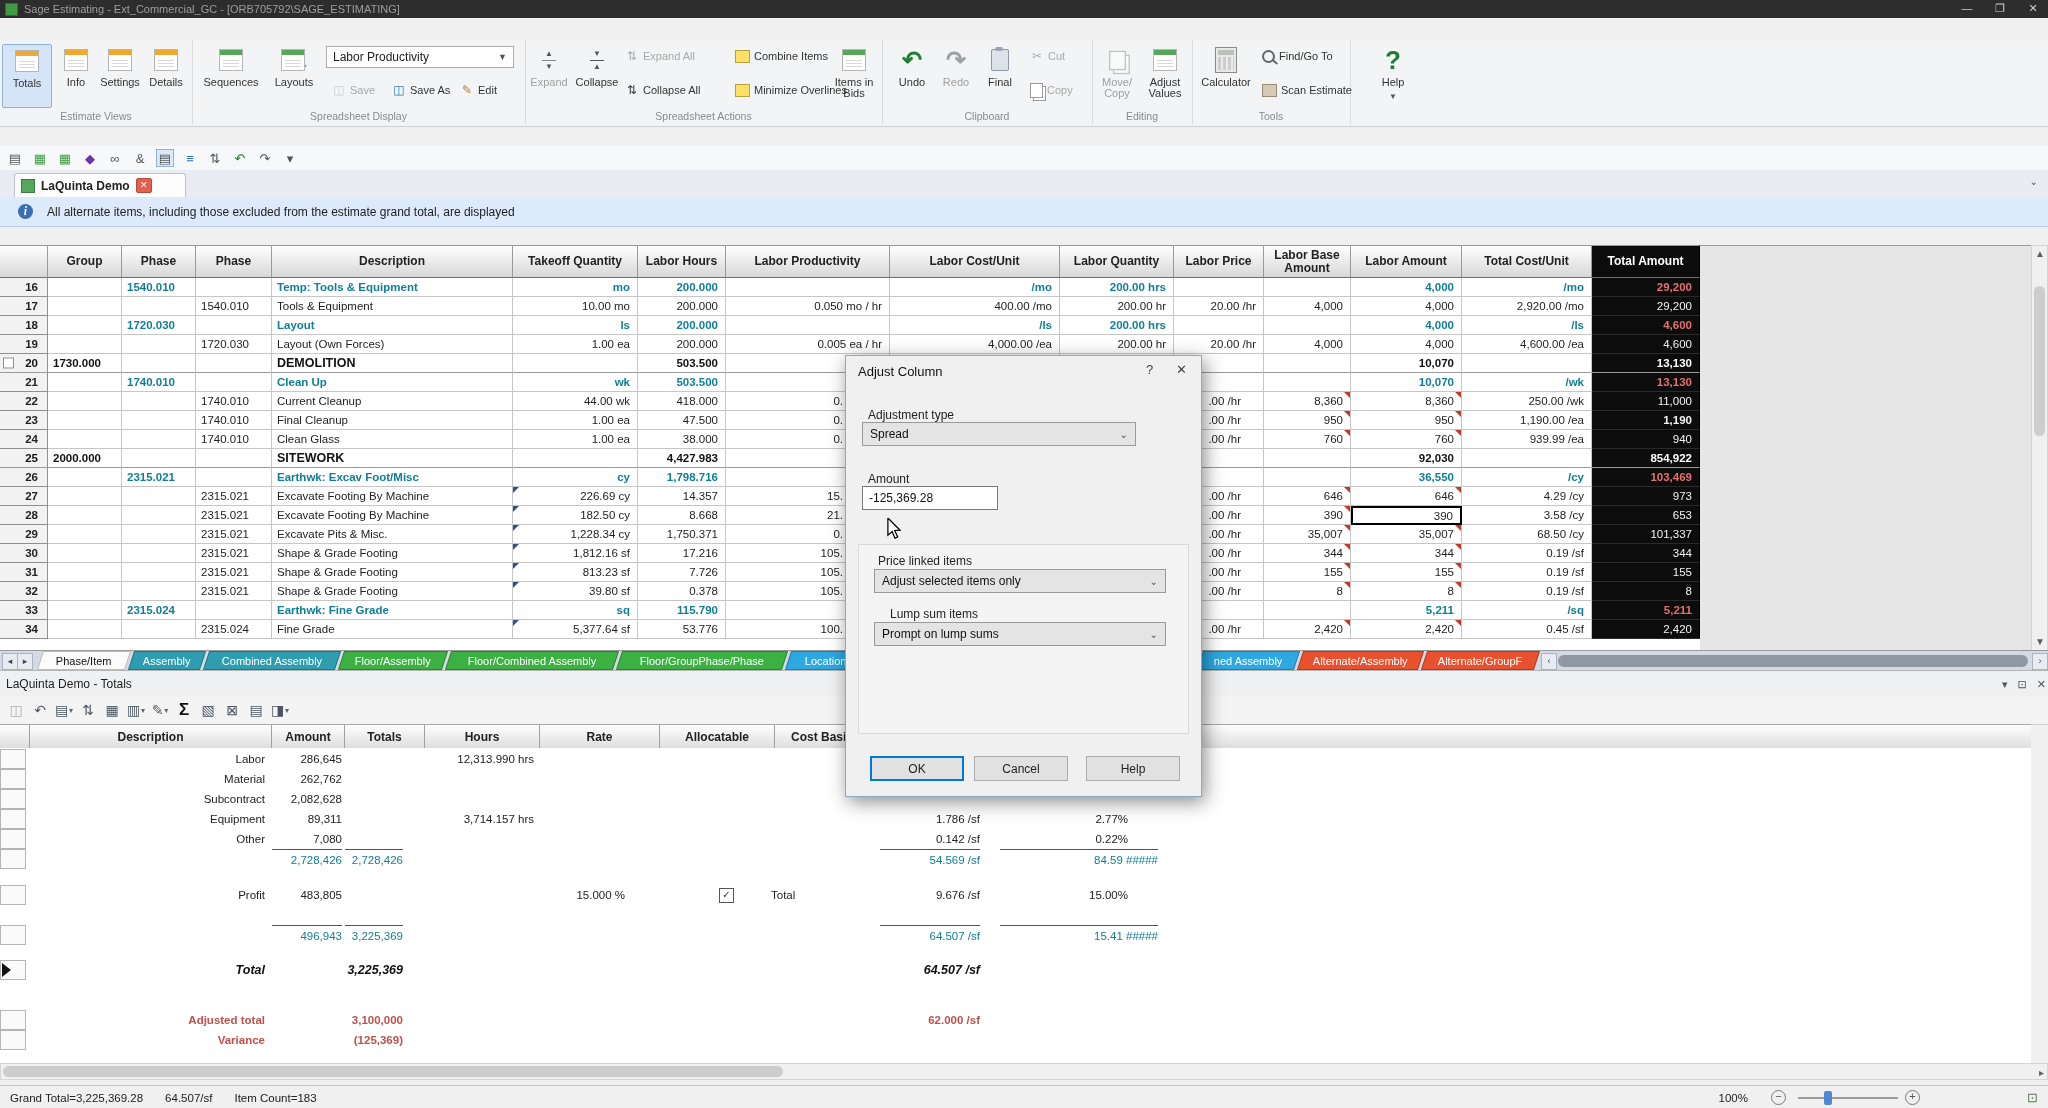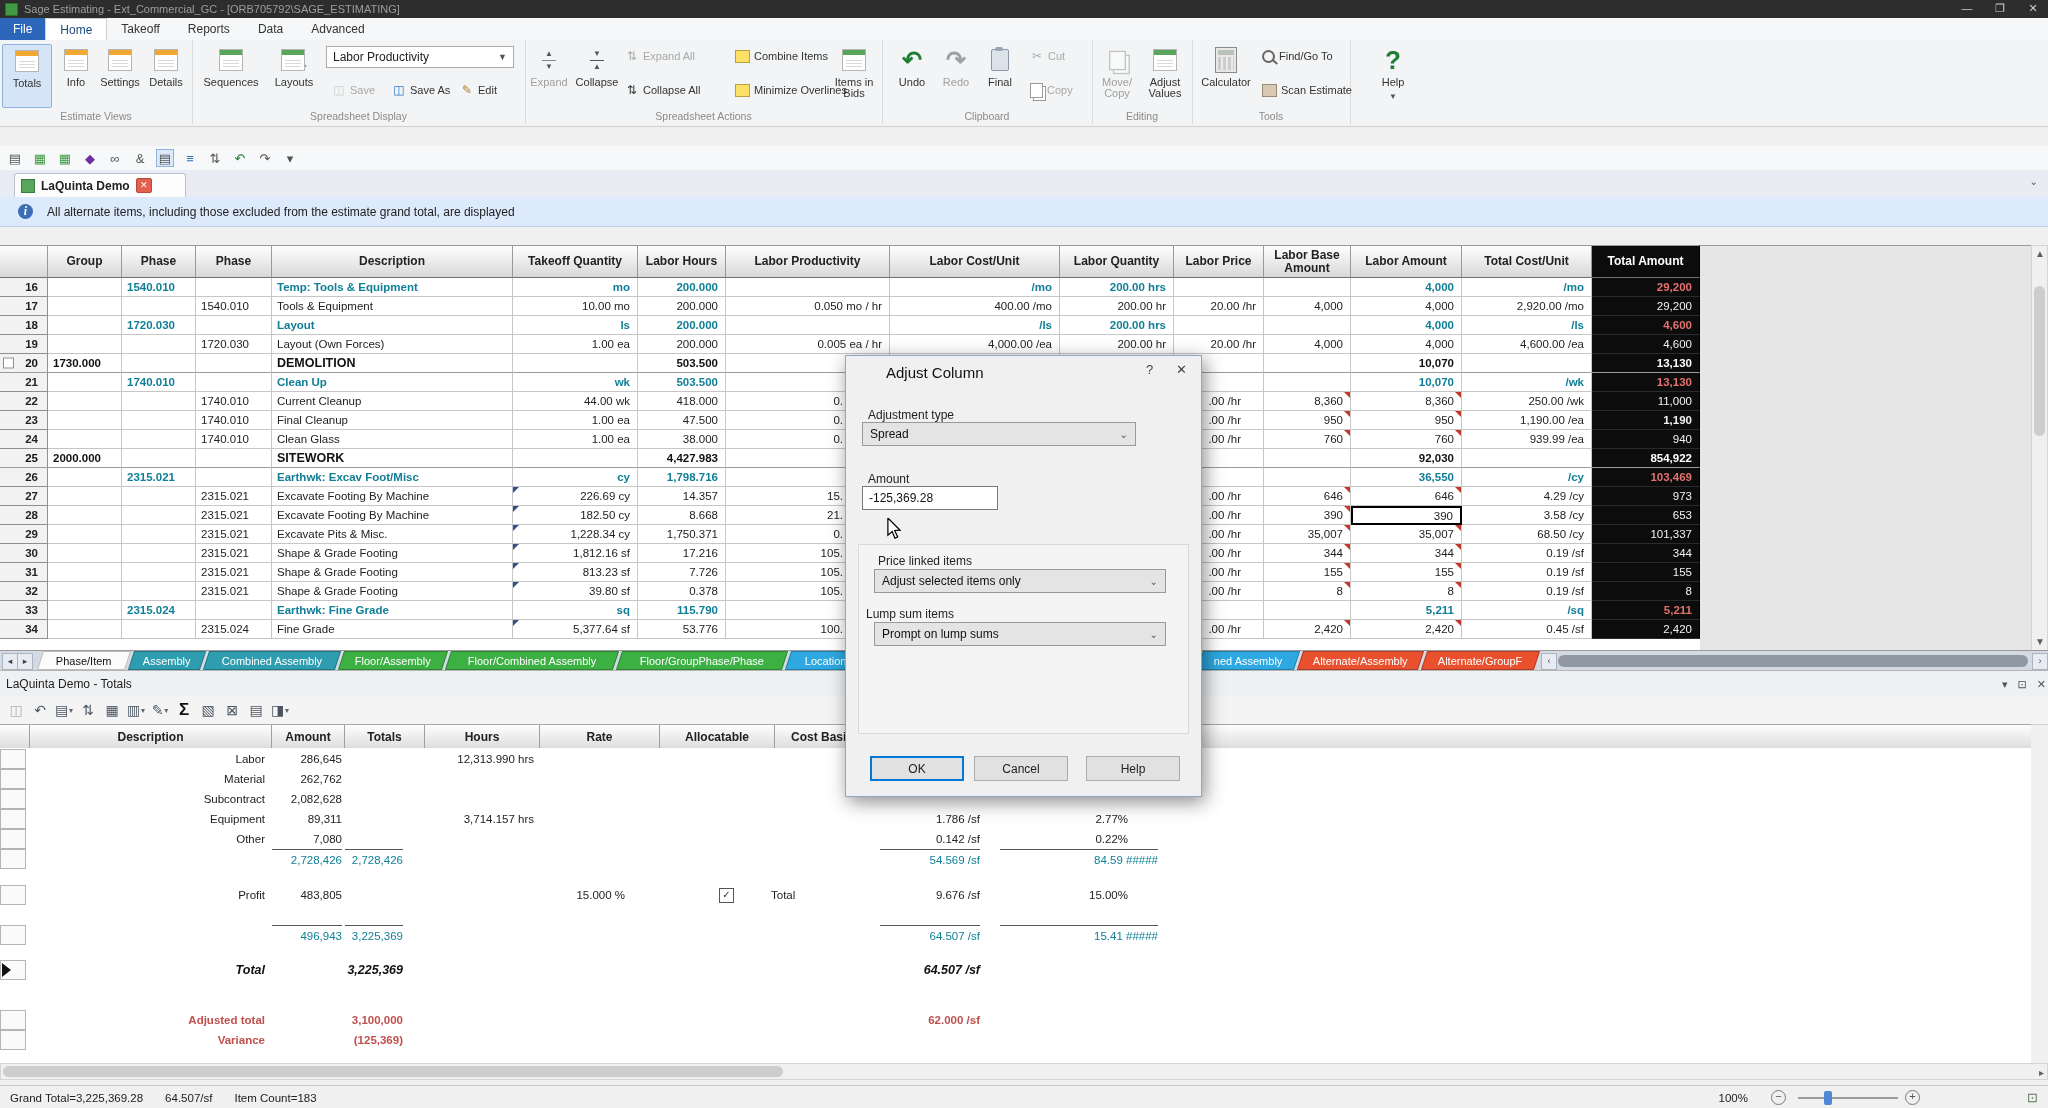--- a/index.html
+++ b/index.html
@@ -119,21 +119,21 @@
   .t-pct.wide{width:158px;}
   .trow.sub{color:#108097;}
   .trow.sub .t-amount,.trow.sub .t-totals,.trow.sub .t-unit,.trow.sub .t-pct{border-top:1px solid #555;}
   .trow.grand{font-weight:bold;font-style:italic;font-size:12.5px;color:#111;}
   .trow.adjusted{color:#c0504d;font-weight:bold;}
   .tgutter{position:absolute;left:0;width:26px;height:20px;border:1px solid #b5b5b5;background:#fafafa;box-sizing:border-box;}
   .tcheck{position:absolute;left:719px;width:13px;height:13px;border:1px solid #555;background:#fff;top:3px;font-size:10px;line-height:12px;text-align:center;color:#333;}
   #rowmarker{position:absolute;left:2px;top:963px;width:0;height:0;border-top:7px solid transparent;border-bottom:7px solid transparent;border-left:9px solid #111;}
   
   #dialog{position:absolute;left:845px;top:355px;width:355px;height:440px;background:#f0f0f0;border:1px solid #8aa8c8;box-shadow:3px 5px 18px rgba(0,0,0,.45);z-index:50;font-size:12px;}
-  #dialog .dtitle{position:absolute;left:12px;top:8px;font-size:15px;color:#111;margin-left:28px;}
+  #dialog .dtitle{position:absolute;left:12px;top:8px;font-size:13px;color:#111;}
   #dialog .dhelp{position:absolute;left:300px;top:6px;font-size:13px;color:#444;}
   #dialog .dclose{position:absolute;left:330px;top:6px;font-size:13px;color:#444;}
   .dlabel{position:absolute;color:#222;}
   .dselect{position:absolute;height:24px;background:#e4e4e4;border:1px solid #9a9a9a;display:flex;align-items:center;justify-content:space-between;padding:0 7px;box-sizing:border-box;color:#111;}
   .dselect .chev{font-size:10px;color:#555;}
   .dinput{position:absolute;height:24px;background:#fff;border:1px solid #7a7a7a;display:flex;align-items:center;padding:0 6px;box-sizing:border-box;color:#111;}
   .dgroup{position:absolute;left:12px;top:188px;width:331px;height:190px;border:1px solid #dadada;background:#f4f4f4;box-sizing:border-box;}
   .dbtn{position:absolute;top:400px;width:94px;height:25px;background:#e1e1e1;border:1px solid #adadad;display:flex;align-items:center;justify-content:center;font-size:12px;box-sizing:border-box;}
   .dbtn.focus{border:2px solid #0078d7;}
   
@@ -148,28 +148,20 @@
 <div id="app">
 
   <div id="titlebar">
     <span class="appicon"></span>
     <span>Sage Estimating - Ext_Commercial_GC - [ORB705792\SAGE_ESTIMATING]</span>
     <span class="wctrl" style="right:66px;">—</span>
     <span class="wctrl" style="right:33px;">❐</span>
     <span class="wctrl" style="right:0;">✕</span>
   </div>
 
-  <div id="menubar">
-      <div class="menutab file">File</div>
-      <div class="menutab active">Home</div>
-      <div class="menutab">Takeoff</div>
-      <div class="menutab">Reports</div>
-      <div class="menutab">Data</div>
-      <div class="menutab">Advanced</div>
-    </div>
 
   <div id="ribbon">
 
     <div class="rgroup" style="left:0;width:192px;">
       <div class="bigbtn sel" style="left:2px;">
         <span class="bicon">
             <span class="sheetico"></span>
           </span>
         <span>Totals</span>
       </div>
@@ -880,21 +872,21 @@
     <div class="dinput" style="left:16px;top:130px;width:136px;">
       <span>-125,369.28</span>
     </div>
 
     <div class="dgroup"></div>
     <span class="dlabel" style="left:32px;top:198px;">Price linked items</span>
     <div class="dselect" style="left:28px;top:213px;width:292px;">
       <span>Adjust selected items only</span>
       <span class="chev">⌄</span>
     </div>
-    <span class="dlabel" style="left:20px;top:251px;">Lump sum items</span>
+    <span class="dlabel" style="left:44px;top:251px;">Lump sum items</span>
     <div class="dselect" style="left:28px;top:266px;width:292px;">
       <span>Prompt on lump sums</span>
       <span class="chev">⌄</span>
     </div>
 
     <div class="dbtn focus" style="left:24px;">OK</div>
     <div class="dbtn" style="left:128px;">Cancel</div>
     <div class="dbtn" style="left:240px;">Help</div>
   </div>
 

